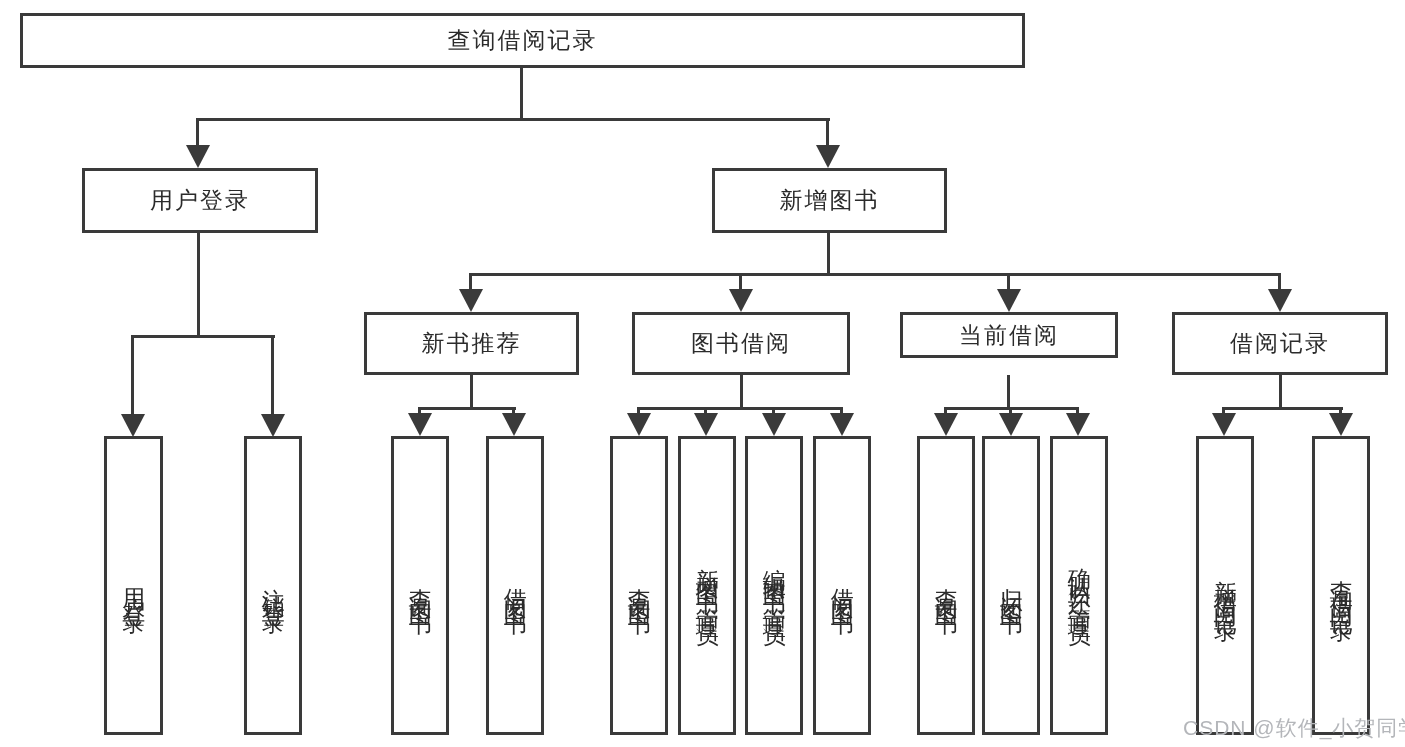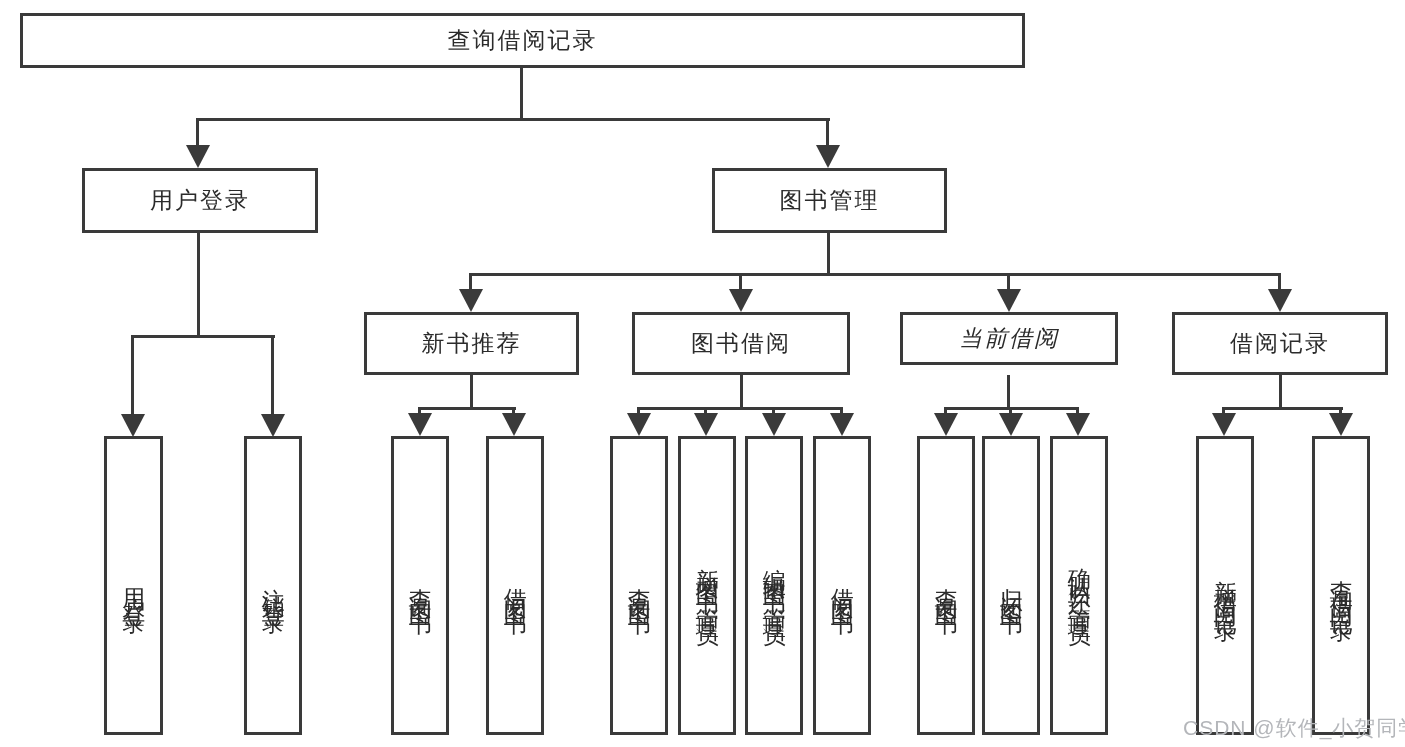--- a/index.html
+++ b/index.html
@@ -73,21 +73,21 @@
     </div>
   <div class="arrow" style="left:816px; top:118px; height:50px;">
       <i class="stem"></i>
       <i class="head"></i>
     </div>
 
   <div class="box" style="left:82px; top:168px; width:236px; height:65px;">
     <span>用户登录</span>
   </div>
   <div class="box" style="left:712px; top:168px; width:235px; height:65px;">
-    <span>图书管理</span>
+    <span>新增图书</span>
   </div>
 
   <div class="vline" style="left:197px; top:233px; height:104px;"></div>
   <div class="hline" style="left:132px; top:335px; width:143px;"></div>
   <div class="arrow" style="left:121px; top:335px; height:102px;">
       <i class="stem"></i>
       <i class="head"></i>
     </div>
   <div class="arrow" style="left:261px; top:335px; height:102px;">
       <i class="stem"></i>
@@ -112,21 +112,21 @@
       <i class="stem"></i>
       <i class="head"></i>
     </div>
 
   <div class="box" style="left:364px; top:312px; width:215px; height:63px;">
     <span>新书推荐</span>
   </div>
   <div class="box" style="left:632px; top:312px; width:218px; height:63px;">
     <span>图书借阅</span>
   </div>
-  <div class="box" style="left:900px; top:312px; width:218px; height:53px;font-style:italic;">
+  <div class="box" style="left:900px; top:312px; width:218px; height:46px;">
     <span>当前借阅</span>
   </div>
   <div class="box" style="left:1172px; top:312px; width:216px; height:63px;">
     <span>借阅记录</span>
   </div>
 
   <div class="vline" style="left:470px; top:375px; height:34px;"></div>
   <div class="hline" style="left:419px; top:407px; width:97px;"></div>
   <div class="arrow" style="left:408px; top:407px; height:29px;">
       <i class="stem"></i>

